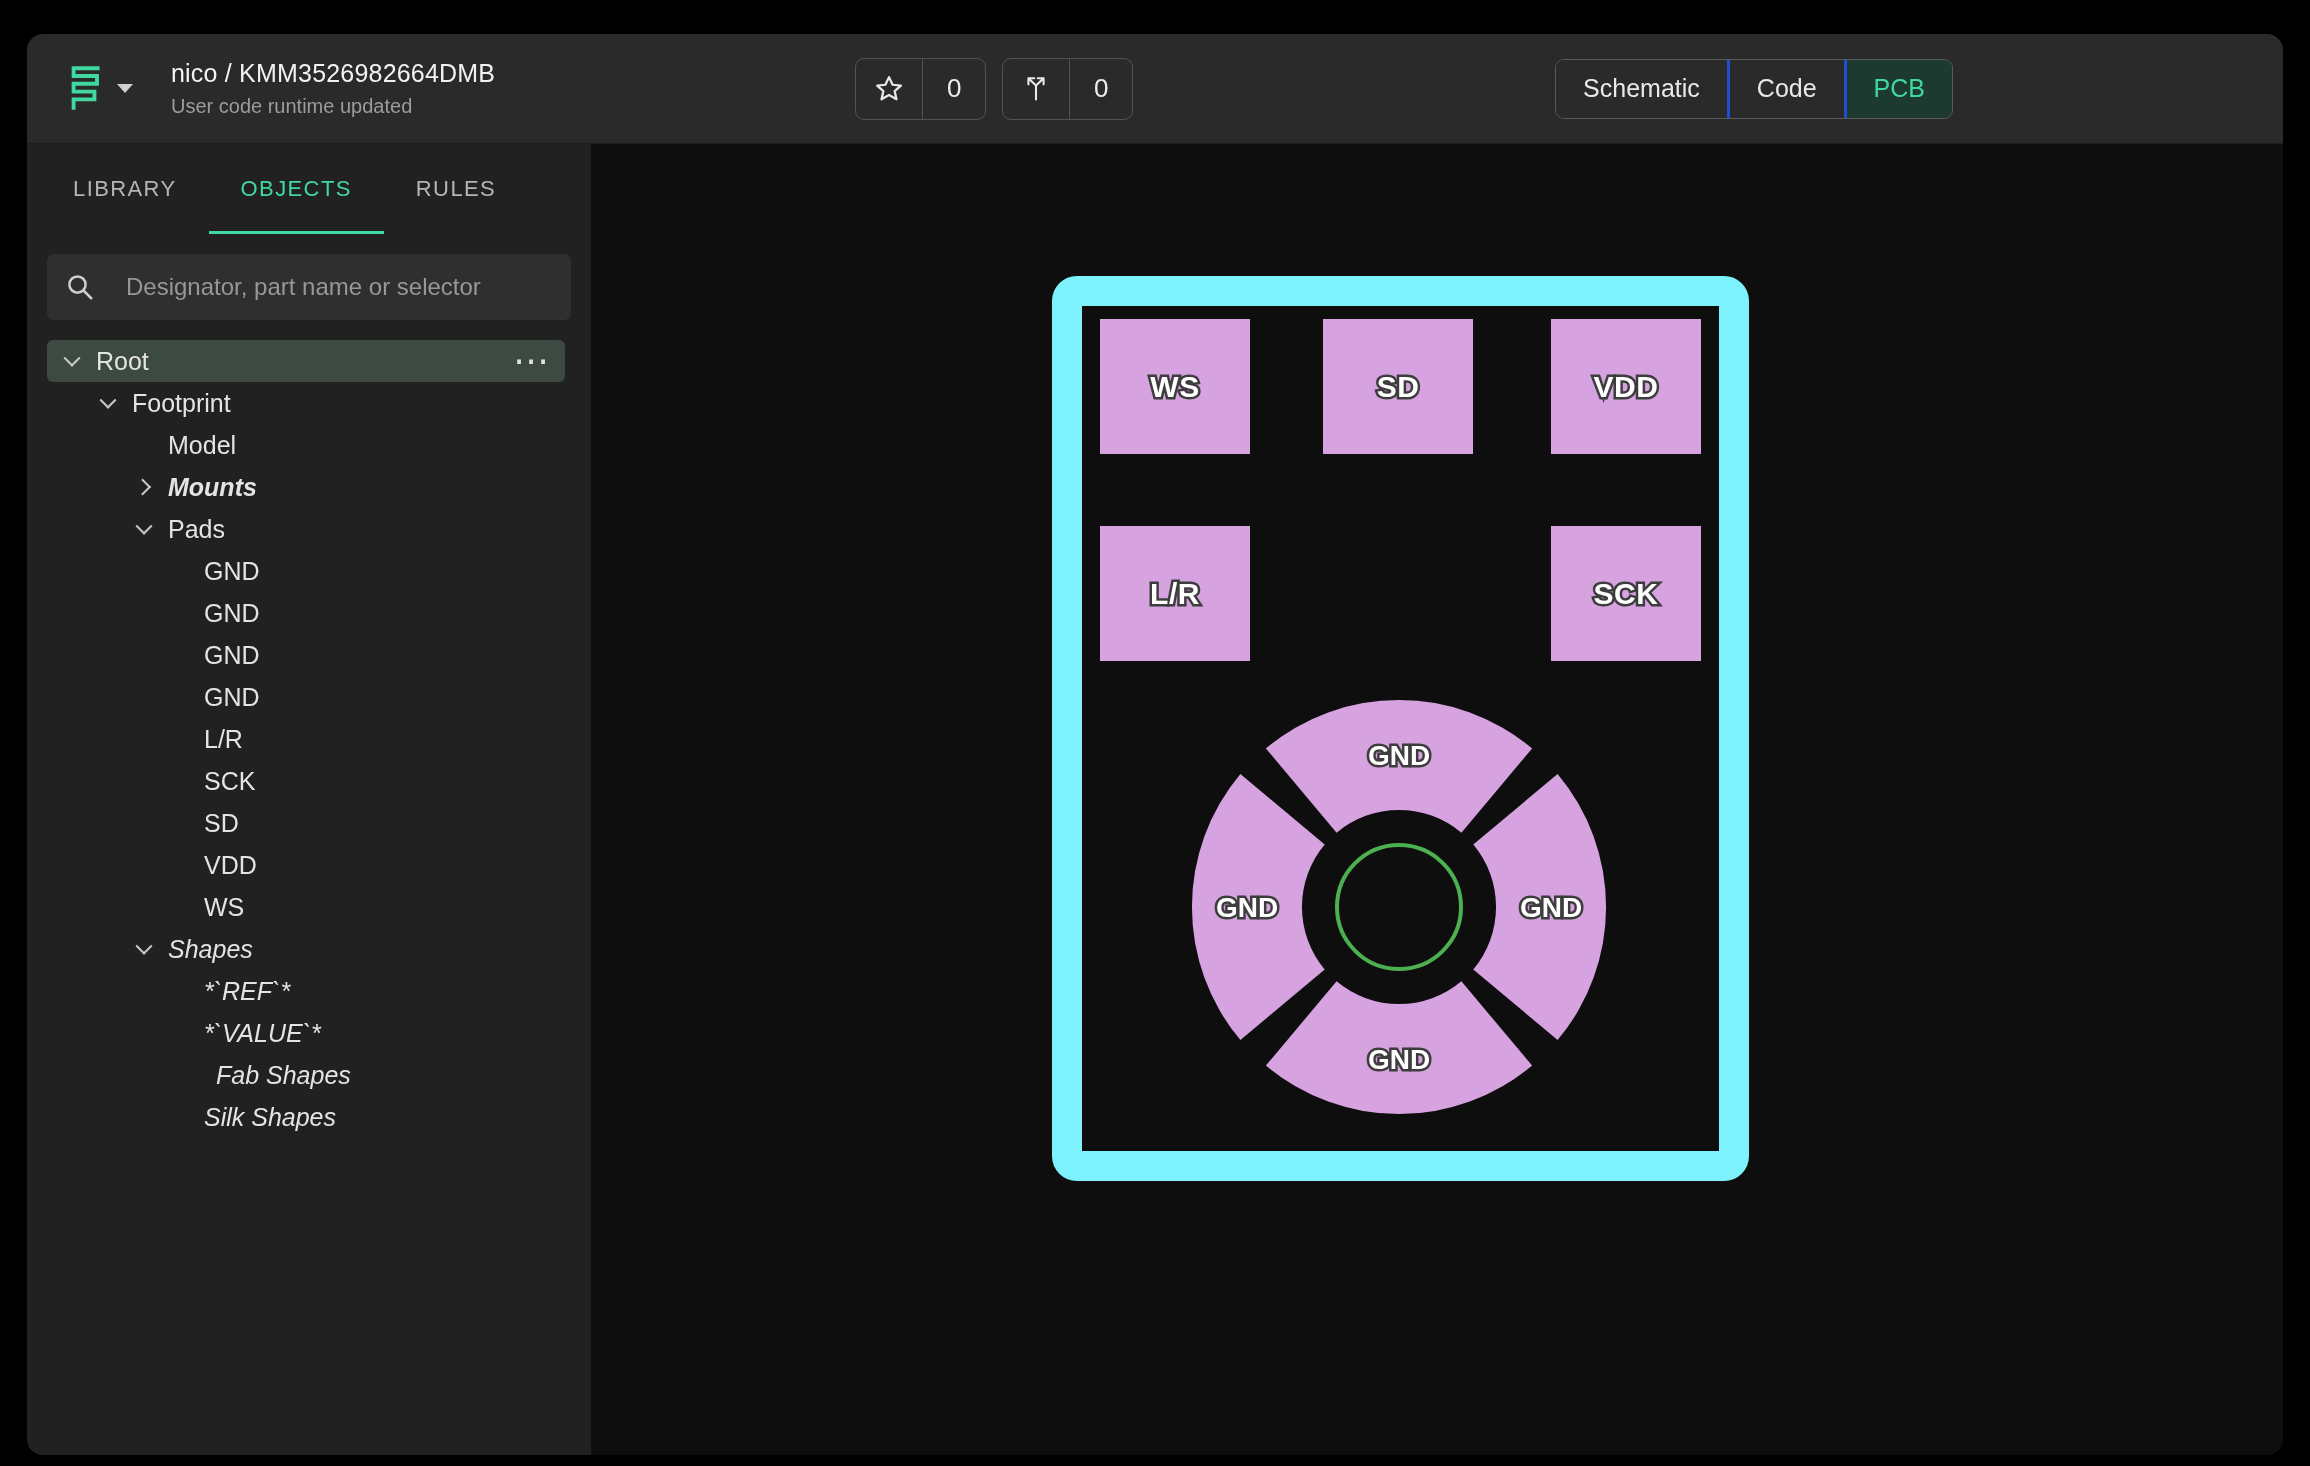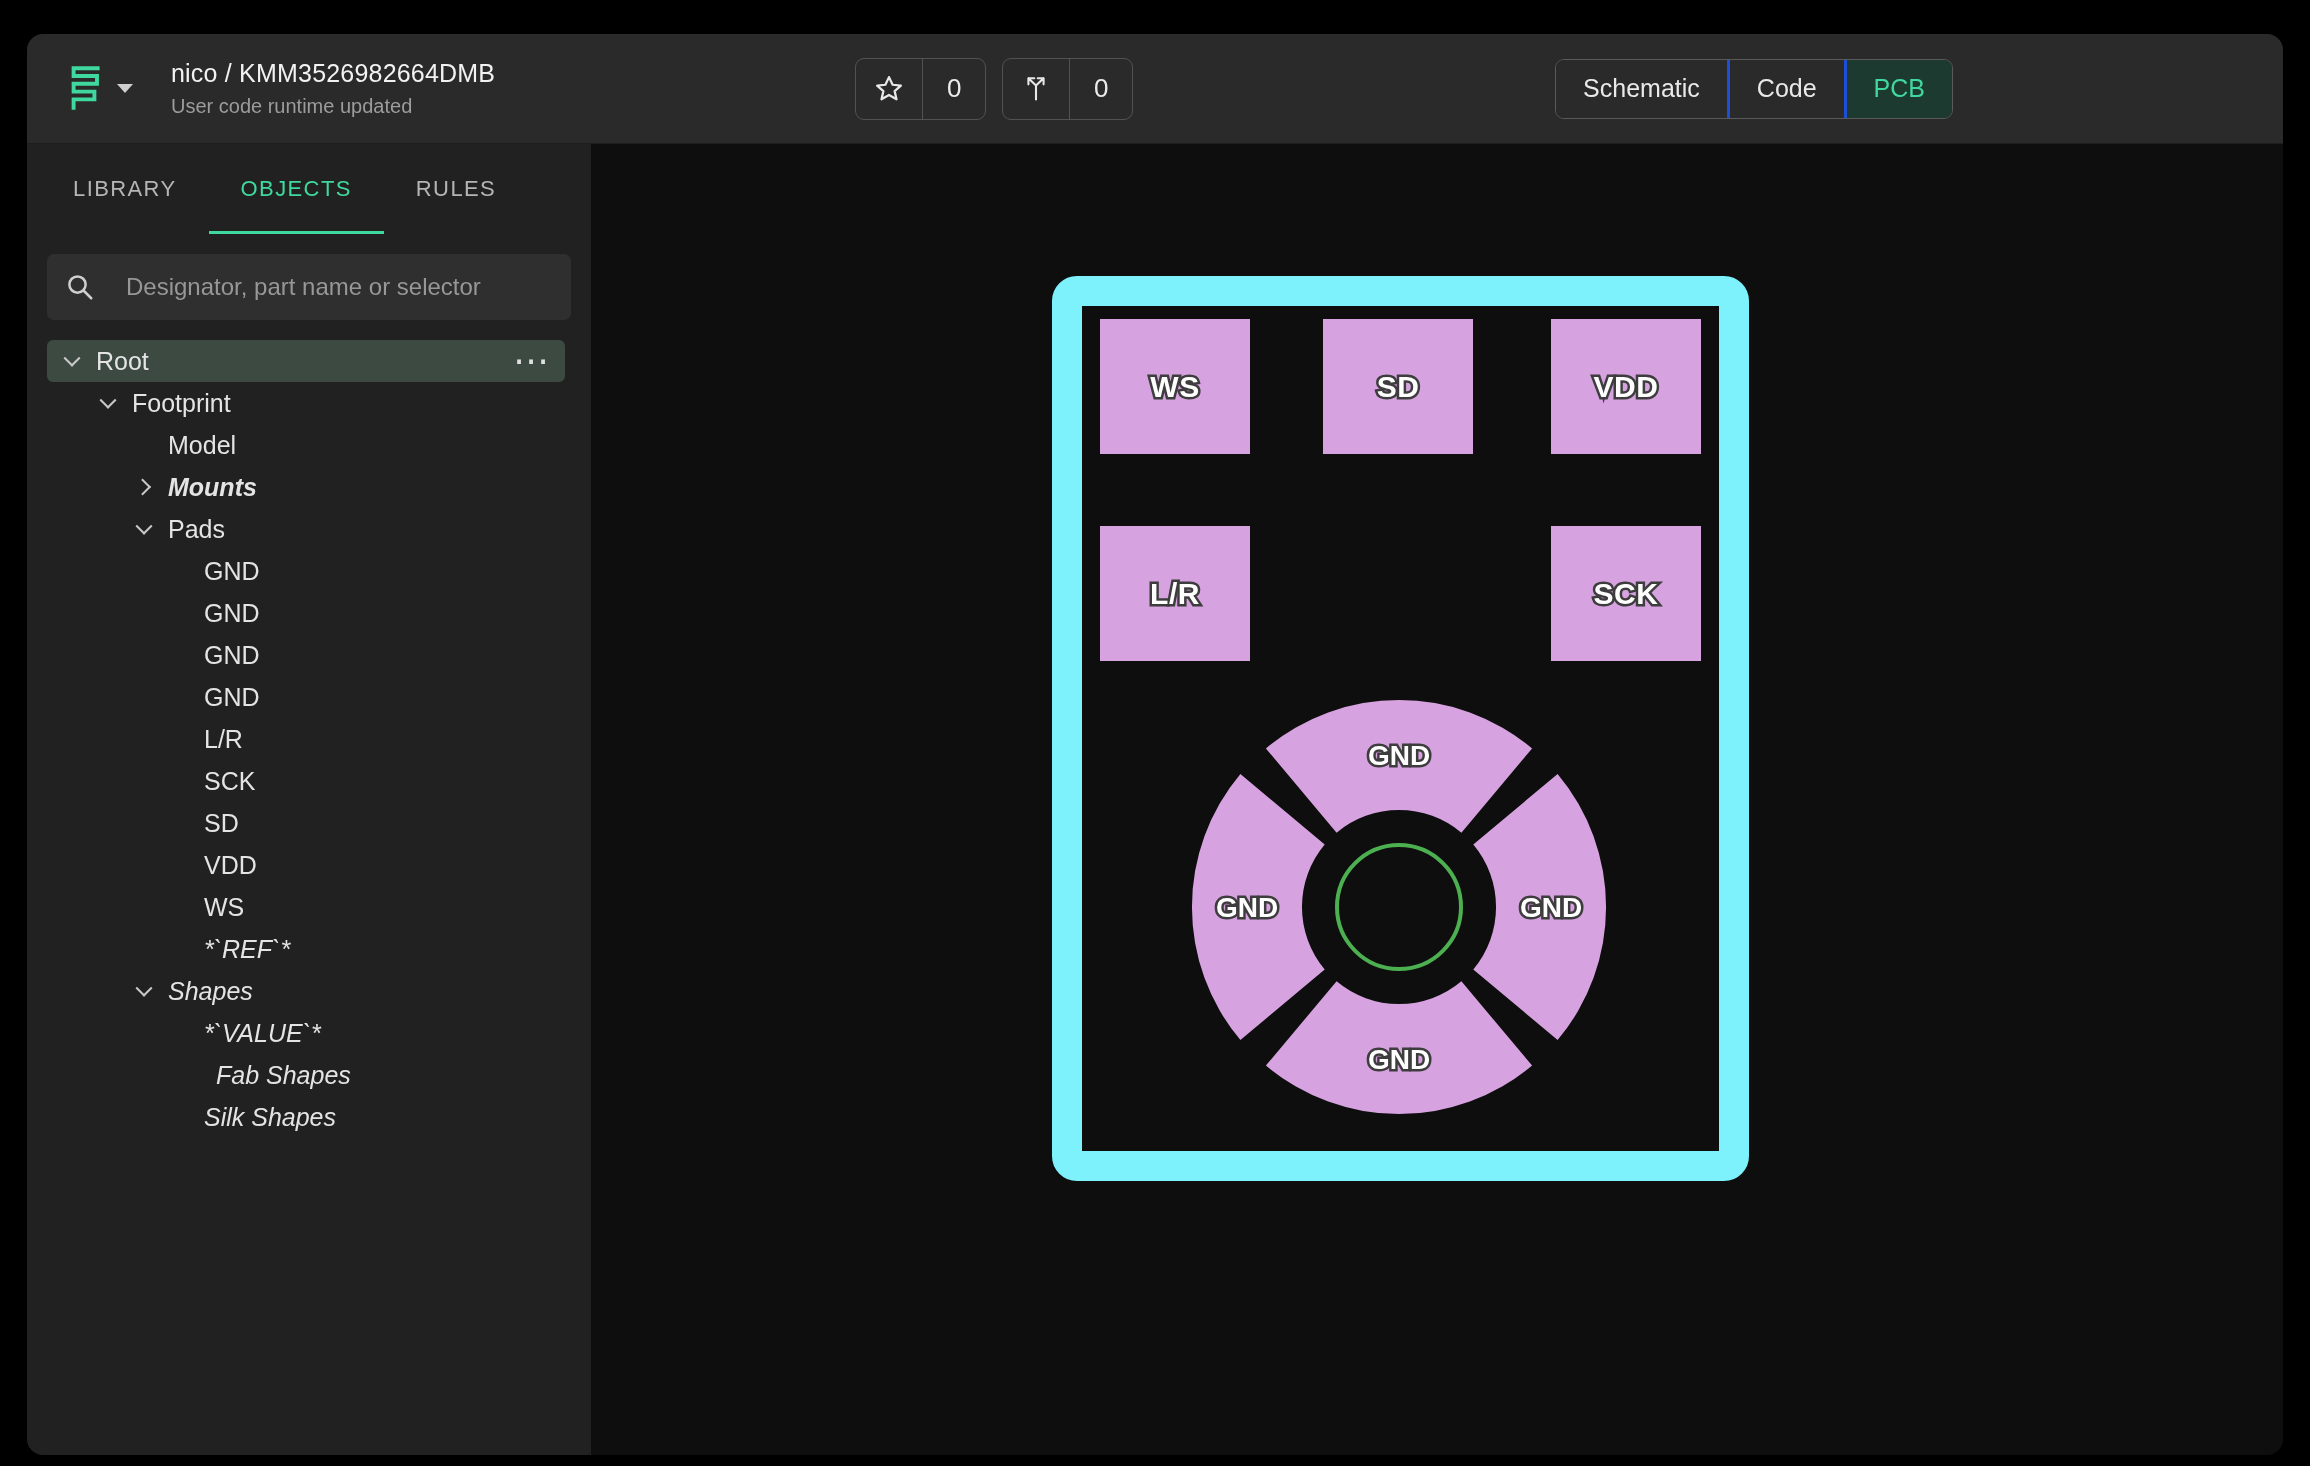--- a/index.html
+++ b/index.html
@@ -174,27 +174,27 @@
             <span class="tree-label">SD</span>
           </div>
           <div class="tree-row" style="padding-left: 123px;">
             <span class="chev"></span>
             <span class="tree-label">VDD</span>
           </div>
           <div class="tree-row" style="padding-left: 123px;">
             <span class="chev"></span>
             <span class="tree-label">WS</span>
           </div>
+          <div class="tree-row italic" style="padding-left: 87px;">
+            <span class="chev down"></span>
+            <span class="tree-label">Shapes</span>
+          </div>
           <div class="tree-row italic" style="padding-left: 123px;">
             <span class="chev"></span>
             <span class="tree-label">*`REF`*</span>
-          </div>
-          <div class="tree-row italic" style="padding-left: 87px;">
-            <span class="chev down"></span>
-            <span class="tree-label">Shapes</span>
           </div>
           <div class="tree-row italic" style="padding-left: 123px;">
             <span class="chev"></span>
             <span class="tree-label">*`VALUE`*</span>
           </div>
           <div class="tree-row italic" style="padding-left: 123px; gap: 12px;">
             <span class="chev"></span>
             <span class="tree-label">Fab Shapes</span>
           </div>
           <div class="tree-row italic" style="padding-left: 123px;">

